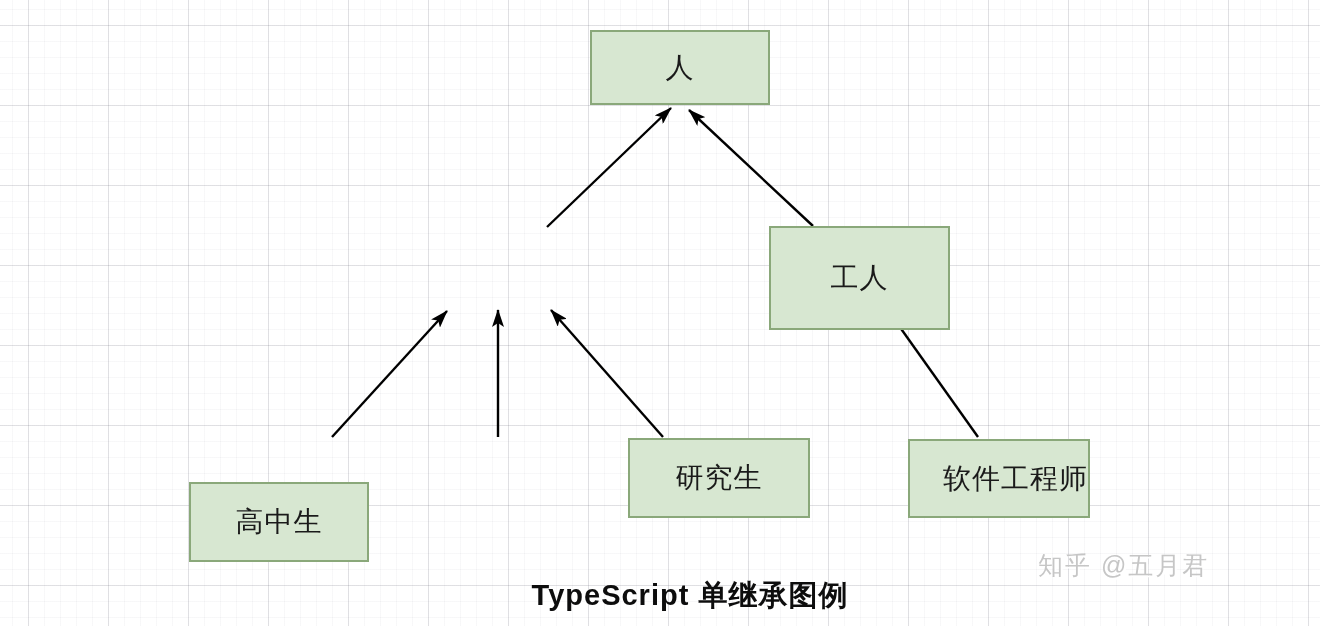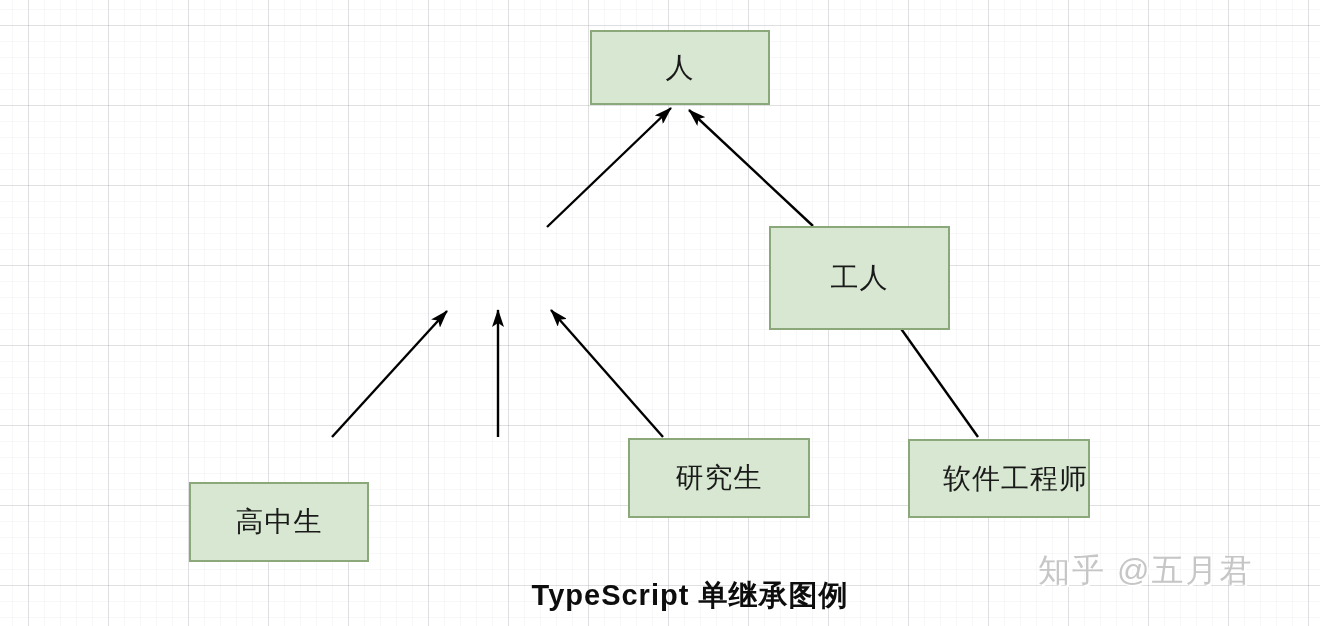--- a/index.html
+++ b/index.html
@@ -54,21 +54,21 @@
     font-size: 29px;
     font-weight: bold;
     color: #0d0d0d;
     letter-spacing: 1px;
     z-index: 2;
   }
   .watermark {
     position: absolute;
     left: 1038px;
     top: 549px;
-    font-size: 32px;
+    font-size: 25px;
     letter-spacing: 2px;
     color: #c6c6c6;
     text-shadow: 2px 2px 0 #ffffff;
     z-index: 2;
     white-space: nowrap;
   }
 </style>
 </head>
 <body>
 

